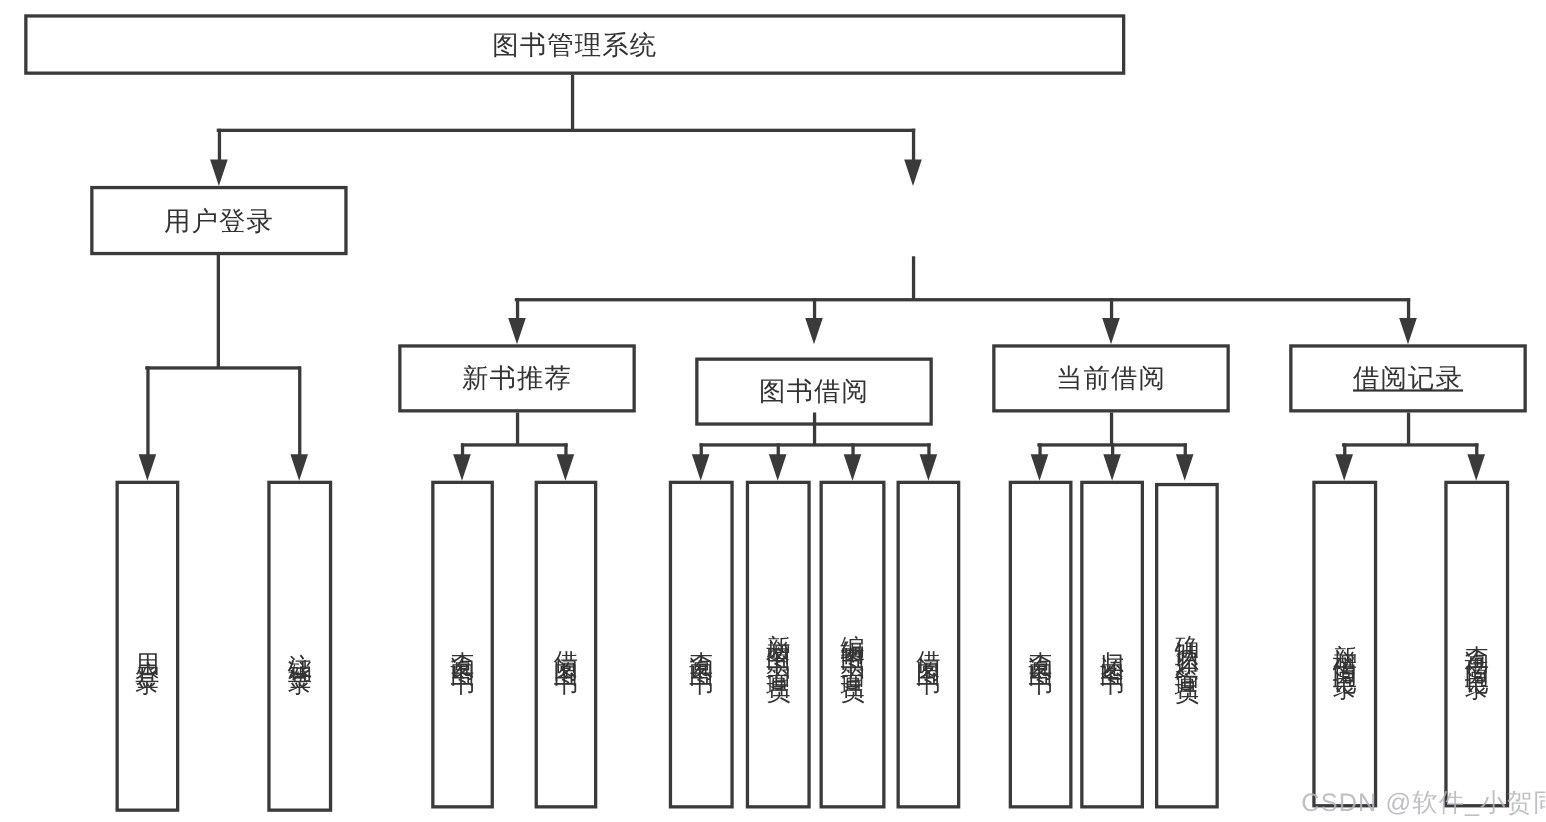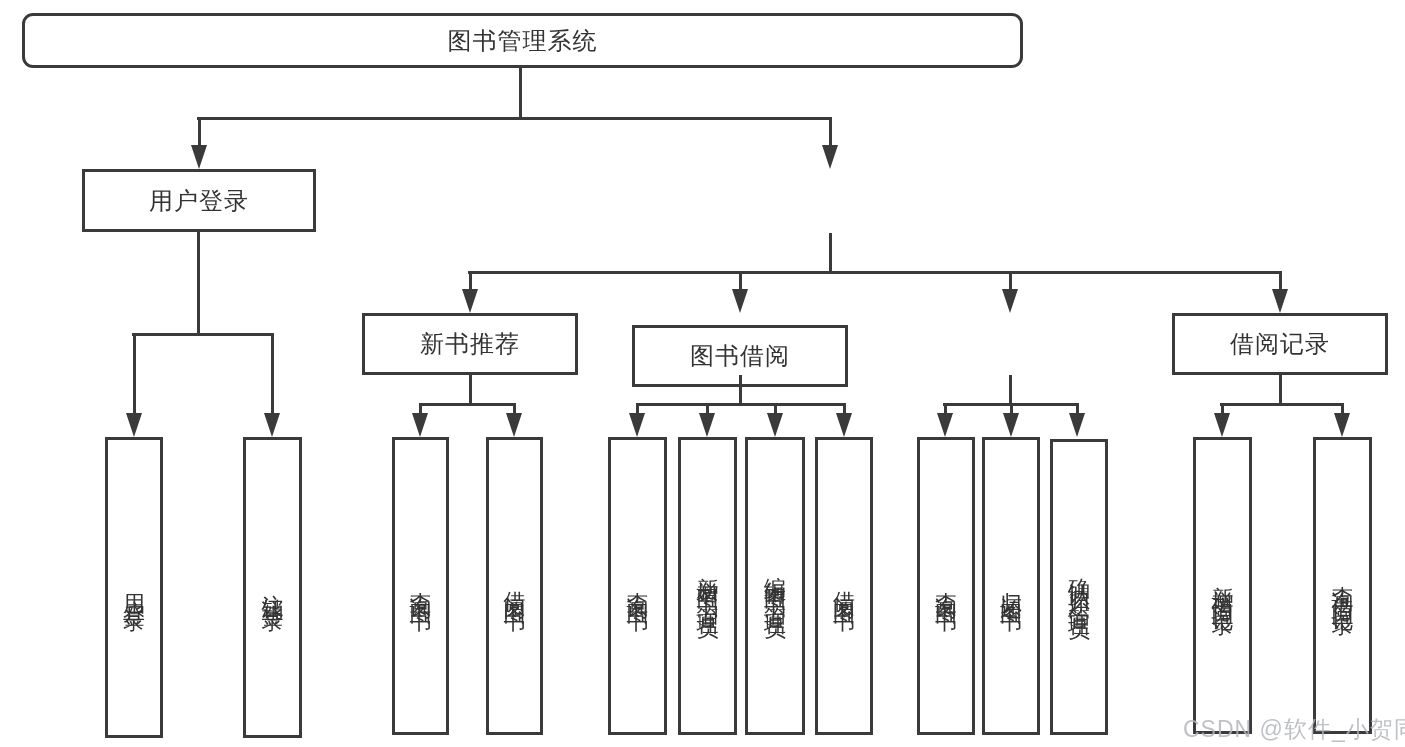--- a/index.html
+++ b/index.html
@@ -32,21 +32,21 @@
   .watermark{
     position:absolute;left:1183px;top:714px;font-size:23px;
     color:var(--wm);opacity:.85;white-space:nowrap;letter-spacing:1px;
   }
 </style>
 </head>
 <body>
 
 <div class="stage" style="--line: #3a3a3a; --text: #333333; --wm: #b3b6bd;">
 
-  <div class="node" style="left:22px;top:13px;width:1001px;height:55px;border-radius:11px;">
+  <div class="node" style="left:22px;top:13px;width:1001px;height:55px;">
     <span>图书管理系统</span>
   </div>
 
   <div class="vline" style="left:519px;top:68px;height:50px;"></div>
   <div class="hline" style="left:197px;top:117px;width:635px;"></div>
   <div class="vline" style="left:198px;top:117px;height:30px;"></div>
   <div class="arrowhead" style="left:191px;top:145px;"></div>
   <div class="vline" style="left:829px;top:117px;height:30px;"></div>
   <div class="arrowhead" style="left:822px;top:145px;"></div>
 
@@ -71,21 +71,24 @@
   <div class="arrowhead" style="left:1002px;top:289px;"></div>
   <div class="vline" style="left:1279px;top:271px;height:22px;"></div>
   <div class="arrowhead" style="left:1272px;top:289px;"></div>
 
   <div class="node" style="left:362px;top:313px;width:216px;height:62px;">
     <span>新书推荐</span>
   </div>
   <div class="node" style="left:632px;top:313px;width:216px;height:62px;margin-top:12px;">
     <span>图书借阅</span>
   </div>
-  <div class="node" style="left:1172px;top:313px;width:216px;height:62px;">
+  <div class="node" style="left:902px;top:313px;width:216px;height:62px;">
+    <span>当前借阅</span>
+  </div>
+  <div class="node" style="left:1172px;top:313px;width:216px;height:62px;text-decoration:underline;">
     <span>借阅记录</span>
   </div>
 
   <div class="vline" style="left:469px;top:375px;height:30px;"></div>
   <div class="hline" style="left:419px;top:403px;width:97px;"></div>
   <div class="vline" style="left:419px;top:403px;height:14px;"></div>
   <div class="arrowhead" style="left:412px;top:413px;"></div>
   <div class="vline" style="left:513px;top:403px;height:14px;"></div>
   <div class="arrowhead" style="left:506px;top:413px;"></div>
 

